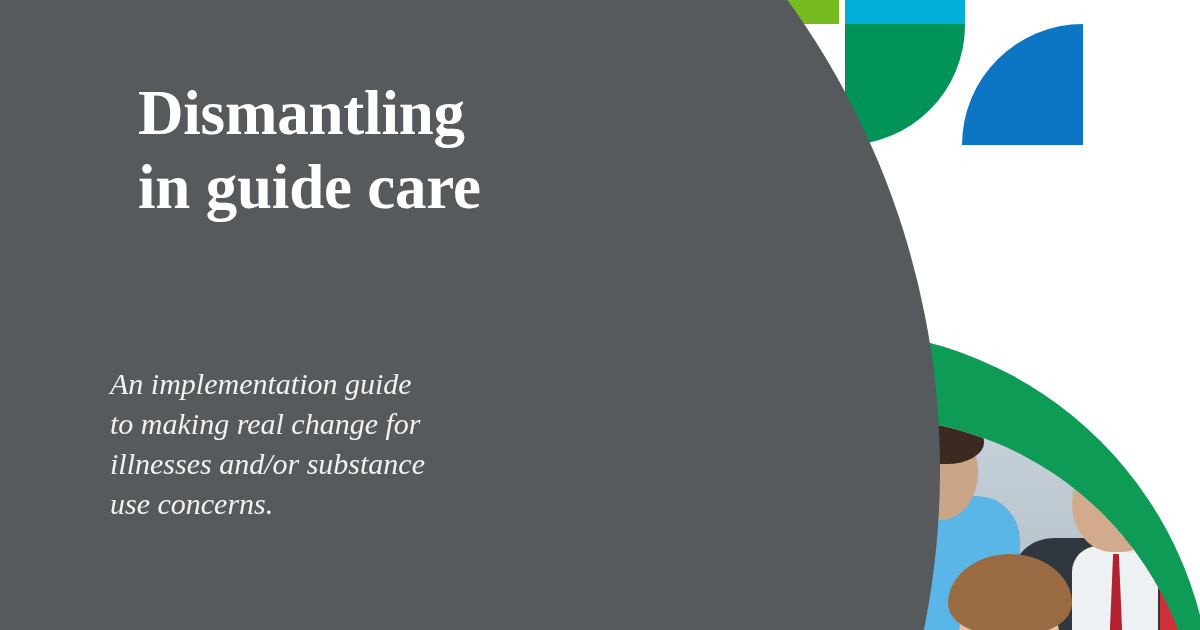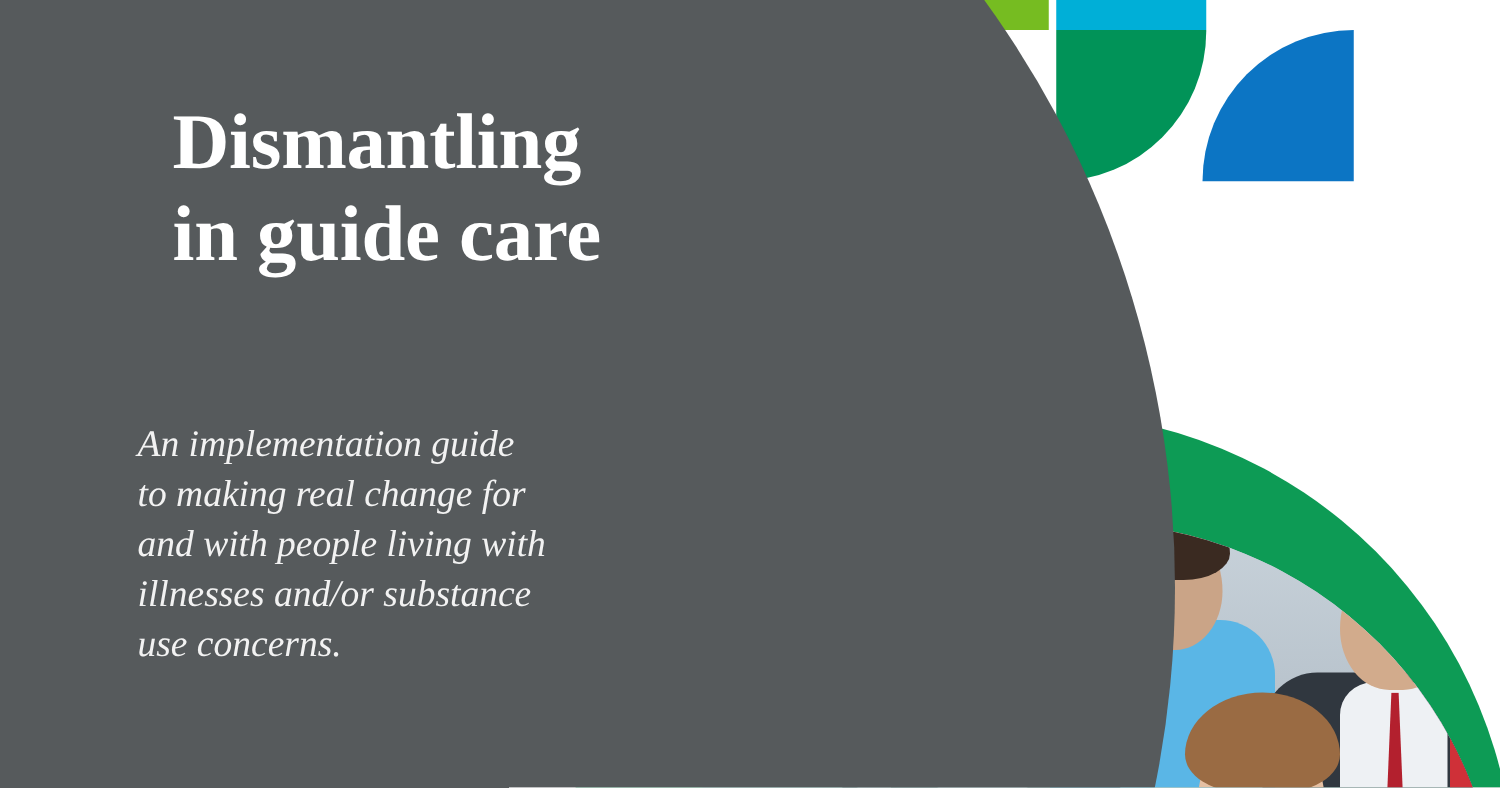--- a/index.html
+++ b/index.html
@@ -242,21 +242,20 @@
     </div>
   </div>
 
   <div class="gray-disc" style="background: rgb(86, 90, 92);"></div>
 
   <div class="title" style="color: rgb(255, 255, 255);">
     <div>Dismantling</div>
     <div>in guide care</div>
   </div>
 
-  <div class="subtitle" style="color: rgb(242, 242, 242);">
+  <div class="subtitle" style="color: rgb(242, 242, 242); margin-top: 28px;">
     <div>An implementation guide</div>
     <div>to making real change for</div>
-    <div>and with people living with</div>
     <div>illnesses and/or substance</div>
     <div>use concerns.</div>
   </div>
 
 </div>
 
 </body></html>

